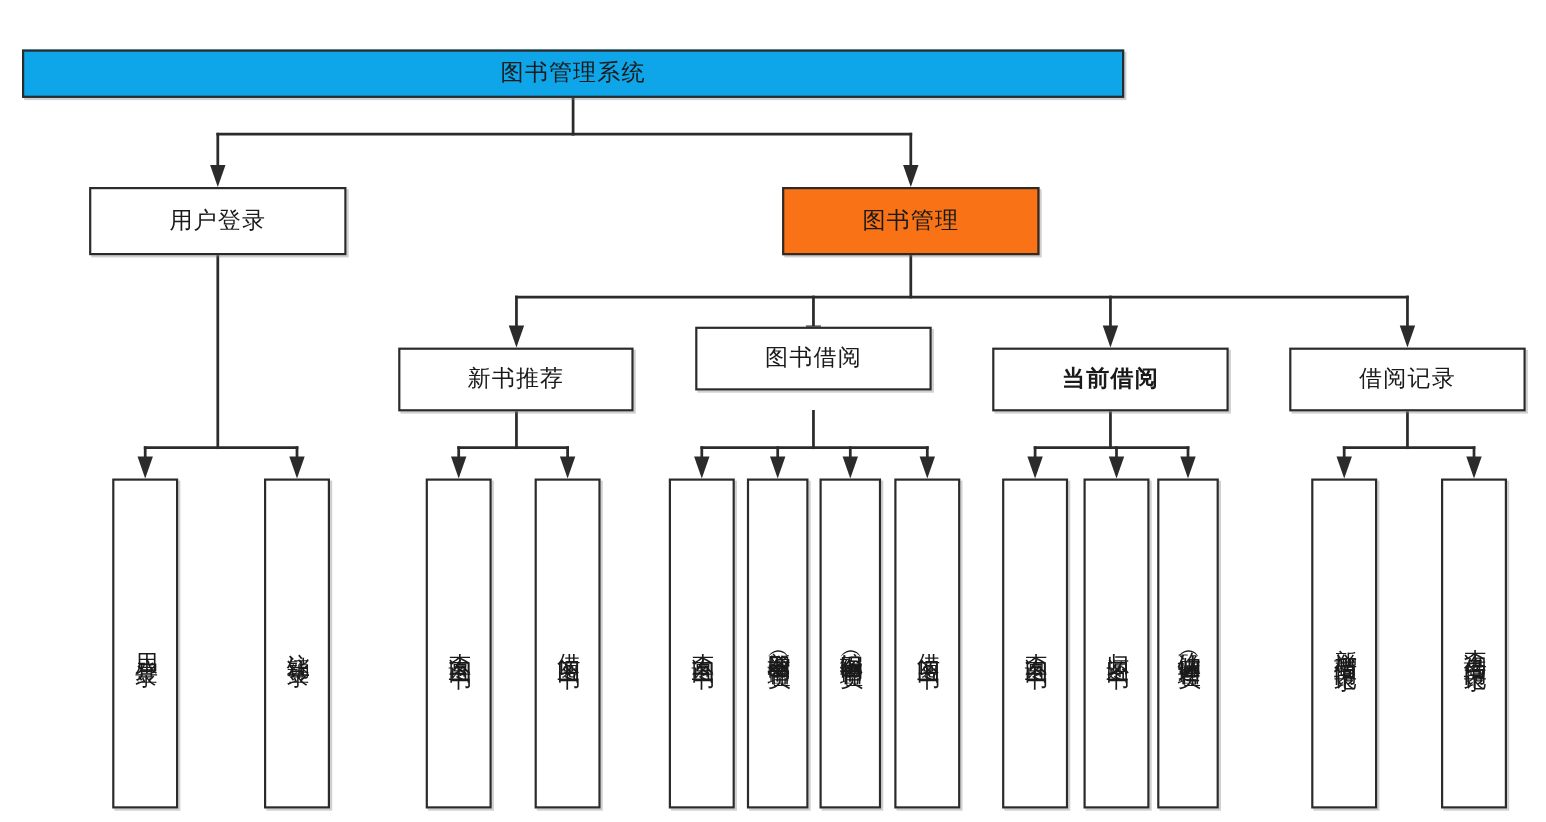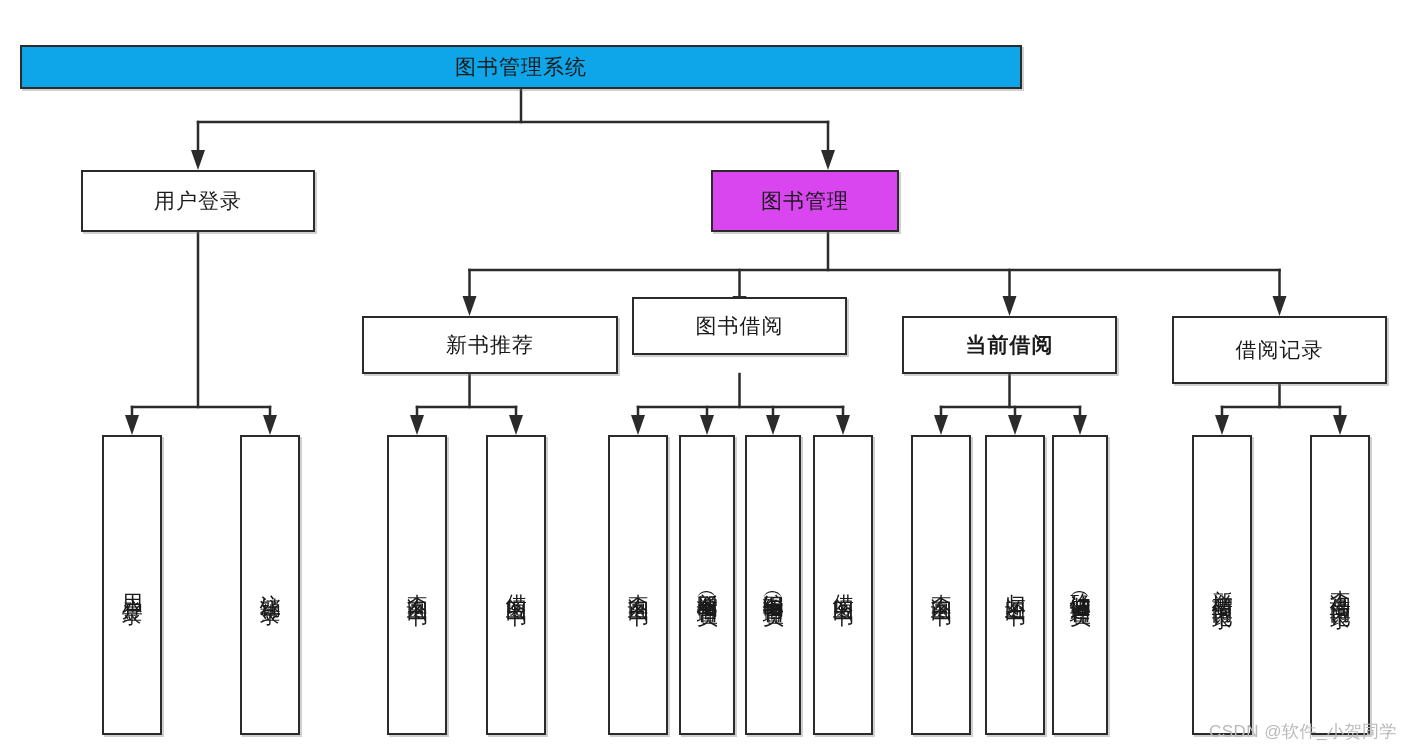--- a/index.html
+++ b/index.html
@@ -116,33 +116,33 @@
       <line x1="1340" y1="407" x2="1340" y2="415" stroke="#2b2b2b" stroke-width="2.5" stroke-linecap="square"></line>
       <polygon points="1333,415 1347,415 1340,435" fill="#2b2b2b"></polygon>
     </svg>
   <div id="nodes">
       <div class="node h" style="left: 20px; top: 13px; width: 1002px; height: 44px; color: rgb(26, 26, 26); border-color: rgb(43, 43, 43); background: #0ea5e9; margin-top: 32px;">
         <span>图书管理系统</span>
       </div>
       <div class="node h" style="left: 81px; top: 170px; width: 234px; height: 62px; color: rgb(26, 26, 26); border-color: rgb(43, 43, 43); background: rgb(255, 255, 255);">
         <span>用户登录</span>
       </div>
-      <div class="node h" style="left: 711px; top: 170px; width: 188px; height: 62px; color: rgb(26, 26, 26); border-color: rgb(43, 43, 43); background: #d946ef;">
+      <div class="node h" style="left: 711px; top: 170px; width: 234px; height: 62px; color: rgb(26, 26, 26); border-color: rgb(43, 43, 43); background: #f97316;">
         <span>图书管理</span>
       </div>
-      <div class="node h" style="left: 362px; top: 316px; width: 256px; height: 58px; color: rgb(26, 26, 26); border-color: rgb(43, 43, 43); background: rgb(255, 255, 255);">
+      <div class="node h" style="left: 362px; top: 316px; width: 214px; height: 58px; color: rgb(26, 26, 26); border-color: rgb(43, 43, 43); background: rgb(255, 255, 255);">
         <span>新书推荐</span>
       </div>
       <div class="node h" style="left: 632px; top: 297px; width: 215px; height: 58px; color: rgb(26, 26, 26); border-color: rgb(43, 43, 43); background: rgb(255, 255, 255);">
         <span>图书借阅</span>
       </div>
       <div class="node h" style="left: 902px; top: 316px; width: 215px; height: 58px; color: rgb(26, 26, 26); border-color: rgb(43, 43, 43); background: rgb(255, 255, 255); font-weight: bold;">
         <span>当前借阅</span>
       </div>
-      <div class="node h" style="left: 1172px; top: 316px; width: 215px; height: 68px; color: rgb(26, 26, 26); border-color: rgb(43, 43, 43); background: rgb(255, 255, 255);">
+      <div class="node h" style="left: 1172px; top: 316px; width: 215px; height: 58px; color: rgb(26, 26, 26); border-color: rgb(43, 43, 43); background: rgb(255, 255, 255);">
         <span>借阅记录</span>
       </div>
       <div class="node v" style="left: 102px; top: 435px; width: 60px; height: 300px; color: rgb(26, 26, 26); border-color: rgb(43, 43, 43); background: rgb(255, 255, 255);">
         <span>用户登录</span>
       </div>
       <div class="node v" style="left: 240px; top: 435px; width: 60px; height: 300px; color: rgb(26, 26, 26); border-color: rgb(43, 43, 43); background: rgb(255, 255, 255);">
         <span>注销登录</span>
       </div>
       <div class="node v" style="left: 387px; top: 435px; width: 60px; height: 300px; color: rgb(26, 26, 26); border-color: rgb(43, 43, 43); background: rgb(255, 255, 255);">
         <span>查询图书</span>
@@ -171,14 +171,13 @@
       <div class="node v long" style="left: 1052px; top: 435px; width: 56px; height: 300px; color: rgb(26, 26, 26); border-color: rgb(43, 43, 43); background: rgb(255, 255, 255);">
         <span>确认归还（管理员）</span>
       </div>
       <div class="node v" style="left: 1192px; top: 435px; width: 60px; height: 300px; color: rgb(26, 26, 26); border-color: rgb(43, 43, 43); background: rgb(255, 255, 255);">
         <span>新增借阅记录</span>
       </div>
       <div class="node v" style="left: 1310px; top: 435px; width: 60px; height: 300px; color: rgb(26, 26, 26); border-color: rgb(43, 43, 43); background: rgb(255, 255, 255);">
         <span>查询借阅记录</span>
       </div>
     </div>
-  <div class="watermark">CSDN @软件_小贺同学</div>
 </div>
 
 </body></html>

